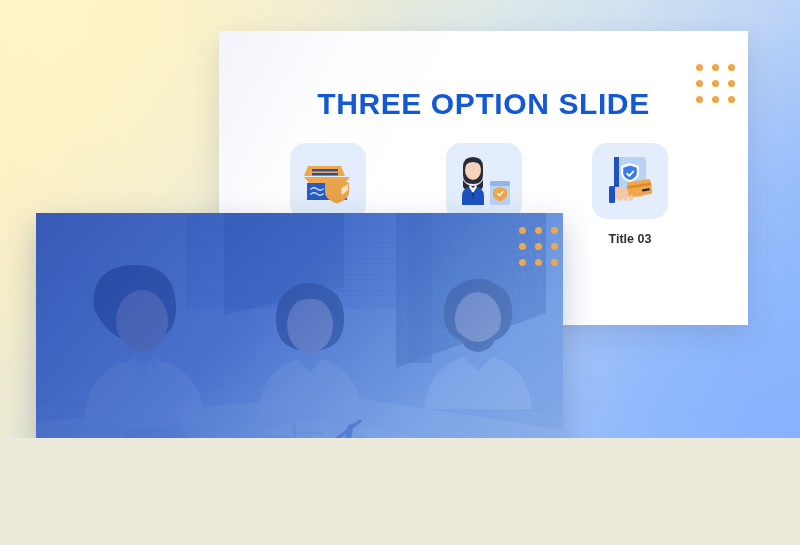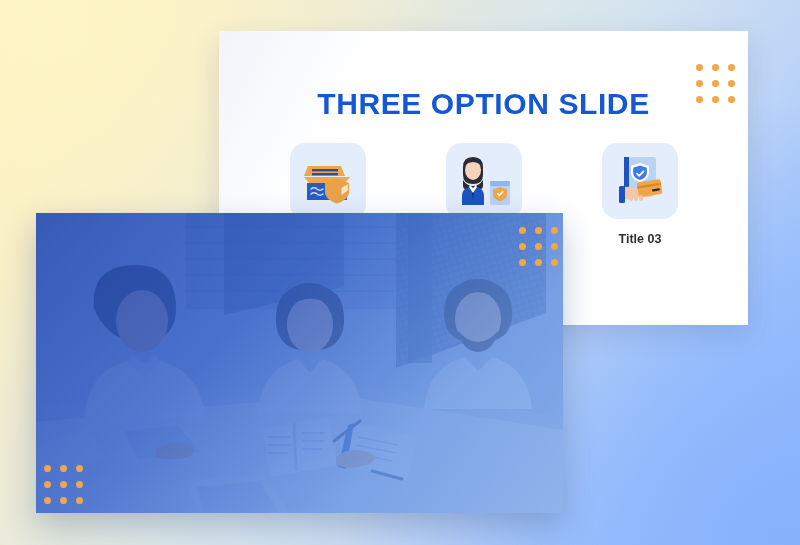--- a/index.html
+++ b/index.html
@@ -1,21 +1,21 @@
 <!DOCTYPE html>
 <html><head>
 <meta charset="utf-8">
 <style>
   html,body{margin:0;padding:0;}
   body{
     width:800px;height:545px;overflow:hidden;
     font-family:"Liberation Sans", sans-serif;
     background:#eceadb;
   }
-  .stage{position:relative;width:800px;height:545px;overflow:hidden;}
+  .stage{position:relative;width:800px;height:438px;overflow:hidden;}
 
   
   .bg{
     position:absolute;inset:0;
     background:
       linear-gradient(125deg,
         #fbf0c2 0%,
         #f7edc6 14%,
         #eeebd4 27%,
         #e4e9de 37%,
@@ -52,21 +52,21 @@
 
   .dots{position:absolute;display:grid;grid-template-columns:repeat(3,1fr);gap:9px;}
   .dots i{display:block;width:7px;height:7px;border-radius:50%;background:#f0a64b;}
   .dots-white-tr{top:33px;left:477px;}
 
   
   .options{position:absolute;top:112px;left:0;width:529px;height:180px;}
   .opt{position:absolute;width:150px;text-align:center;}
   .opt-1{left:34px;}
   .opt-2{left:190px;}
-  .opt-3{left:346px;}
+  .opt-3{left:336px;}
   .tile{
     width:76px;height:76px;border-radius:15px;background:#e3edfb;
     margin:0 auto;position:relative;overflow:hidden;
   }
   .opt-name{
     margin-top:13px;font-size:12.5px;font-weight:bold;color:#2f3034;
   }
   .opt-desc{
     margin-top:8px;font-size:9.6px;line-height:1.55;color:#4b4d54;
     padding:0 11px;

